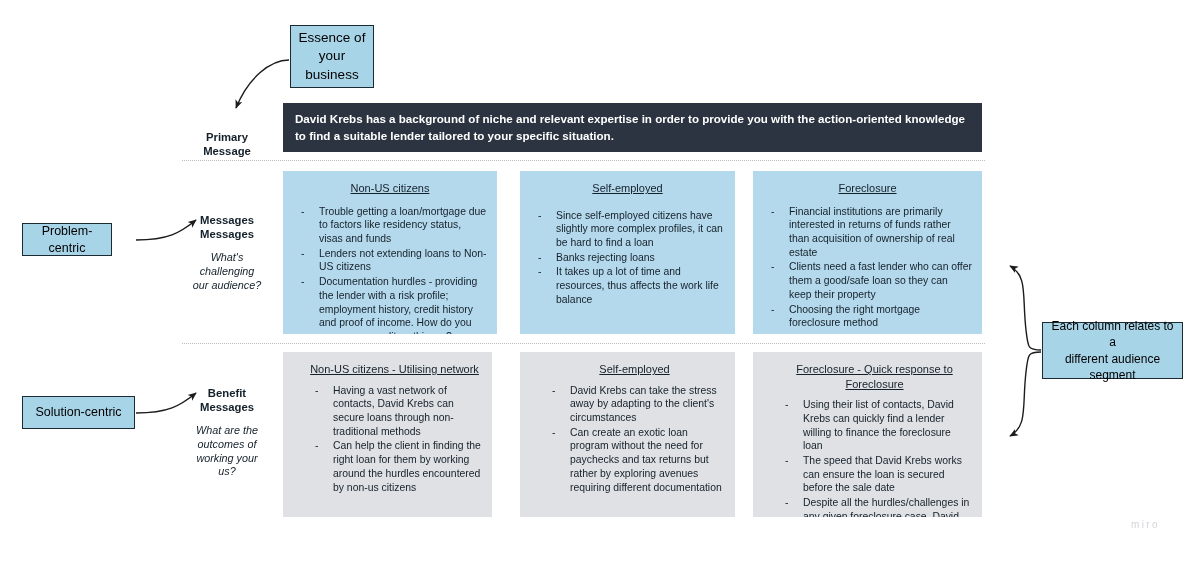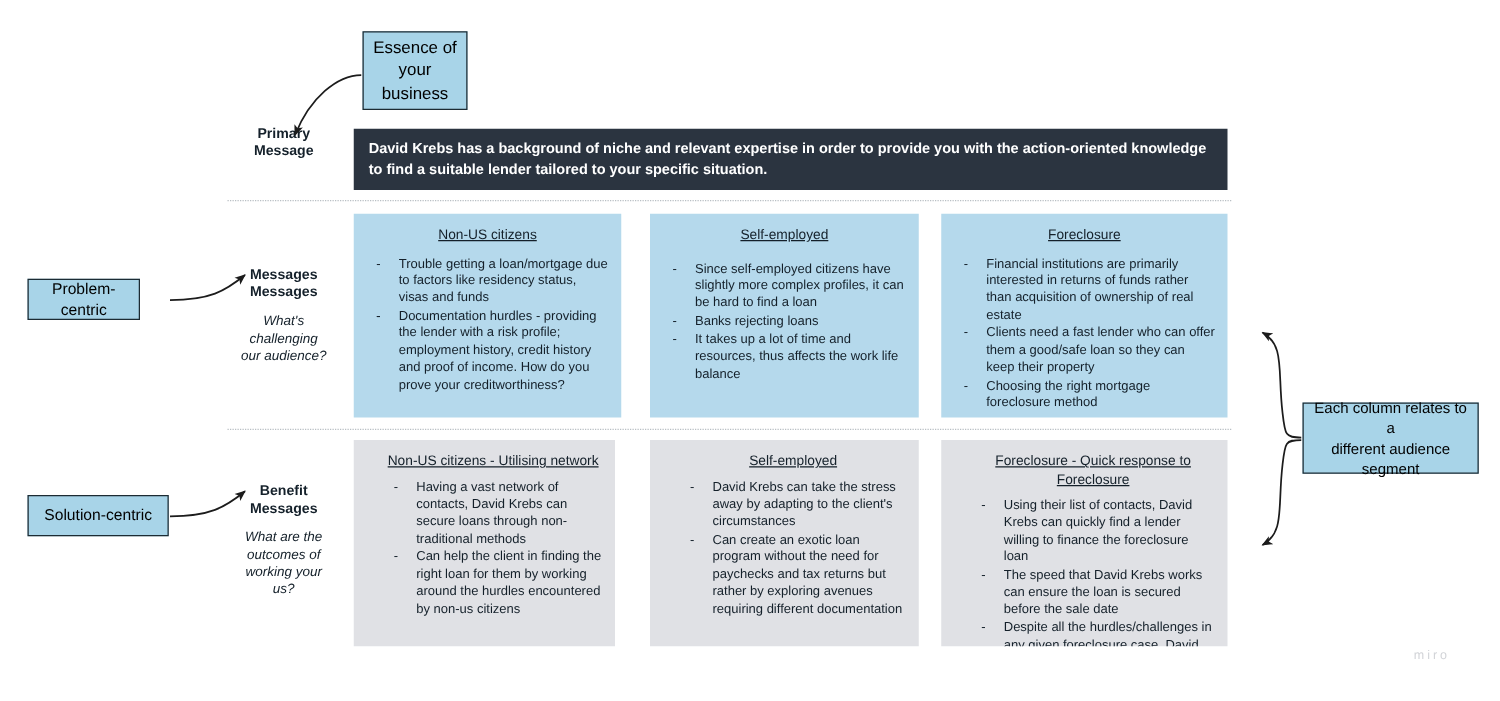--- a/index.html
+++ b/index.html
@@ -121,21 +121,21 @@
 
 <div class="canvas">
 
   <div class="abs accent-box" style="left:290px; top:25px; width:84px; height:63px;">
     <div>
       <div>Essence of</div>
       <div>your business</div>
     </div>
   </div>
 
-  <div class="abs row-label" style="left:178px; top:100px; width:98px;">
+  <div class="abs row-label" style="left:178px; top:130px; width:98px;">
     <div>Primary</div>
     <div>Message</div>
   </div>
 
   <div class="abs banner" style="left:283px; top:103px; width:699px; height:49px;">
     <span>David Krebs has a background of niche and relevant expertise in order to provide you with the action-oriented knowledge to find a suitable lender tailored to your specific situation.</span>
   </div>
 
   <div class="abs divider" style="left:182px; top:160px; width:803px;"></div>
 
@@ -146,21 +146,21 @@
   <div class="abs row-sub" style="left:174px; top:251px; width:106px;">
     <div>What's</div>
     <div>challenging</div>
     <div>our audience?</div>
   </div>
 
   <div class="abs card challenge" style="left:283px; top:171px; width:214px; height:163px;">
     <div class="card-title">Non-US citizens</div>
     <ul class="bullets">
       <li><span class="dash">-</span><span>Trouble getting a loan/mortgage due to factors like residency status, visas and funds</span></li>
-      <li><span class="dash">-</span></li>
+      <li><span class="dash">-</span><span>Lenders not extending loans to Non-US citizens</span></li>
       <li><span class="dash">-</span><span>Documentation hurdles - providing the lender with a risk profile; employment history, credit history and proof of income. How do you prove your creditworthiness?</span></li>
     </ul>
   </div>
 
   <div class="abs card challenge" style="left:520px; top:171px; width:215px; height:163px;">
     <div class="card-title">Self-employed</div>
     <ul class="bullets" style="margin-top:13px;">
       <li><span class="dash">-</span><span>Since self-employed citizens have slightly more complex profiles, it can be hard to find a loan</span></li>
       <li><span class="dash">-</span><span>Banks rejecting loans</span></li>
       <li><span class="dash">-</span><span>It takes up a lot of time and resources, thus affects the work life balance</span></li>

